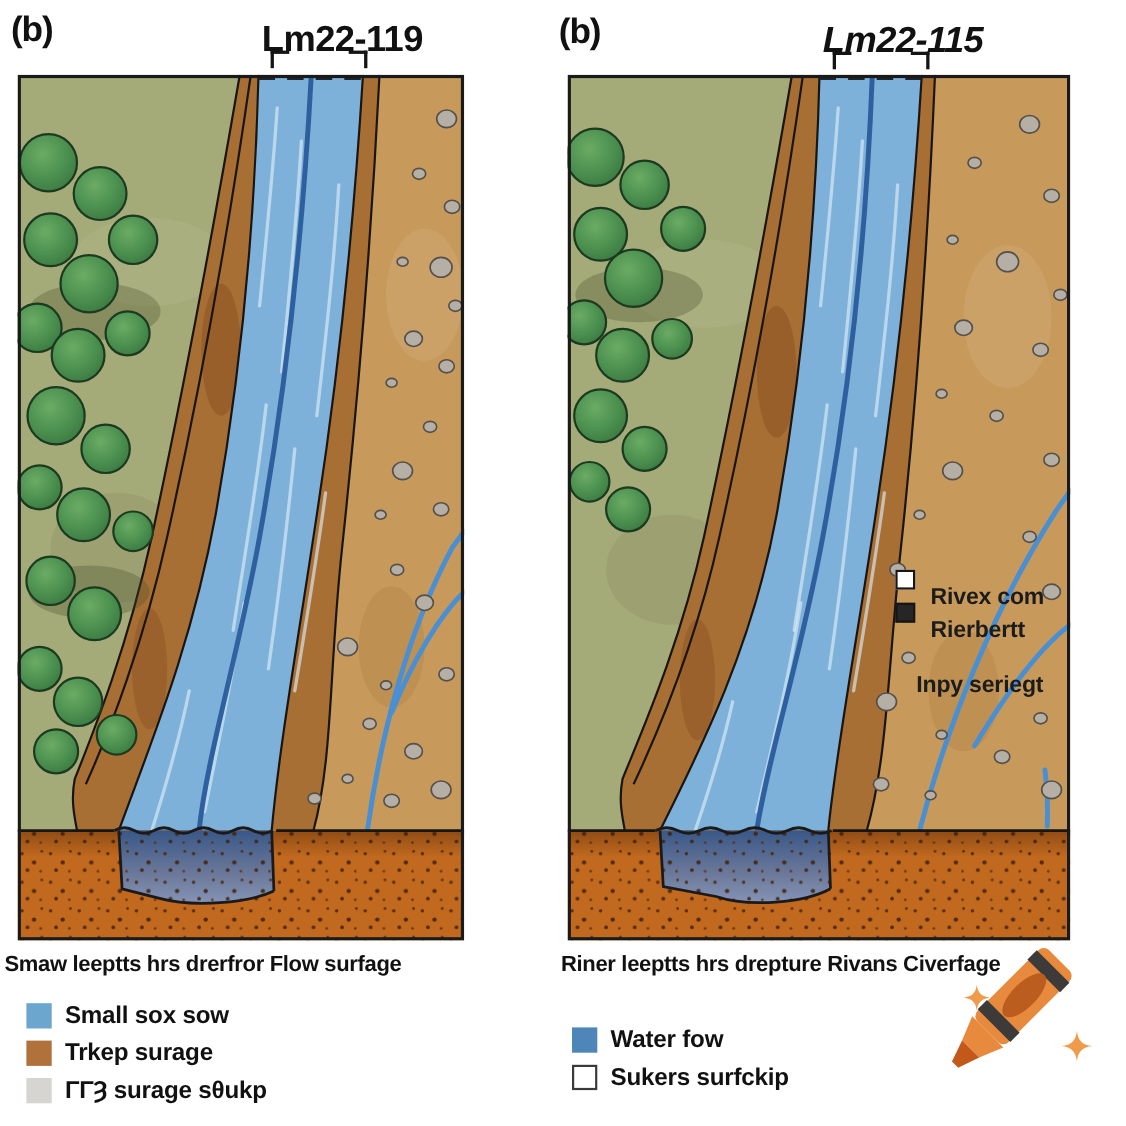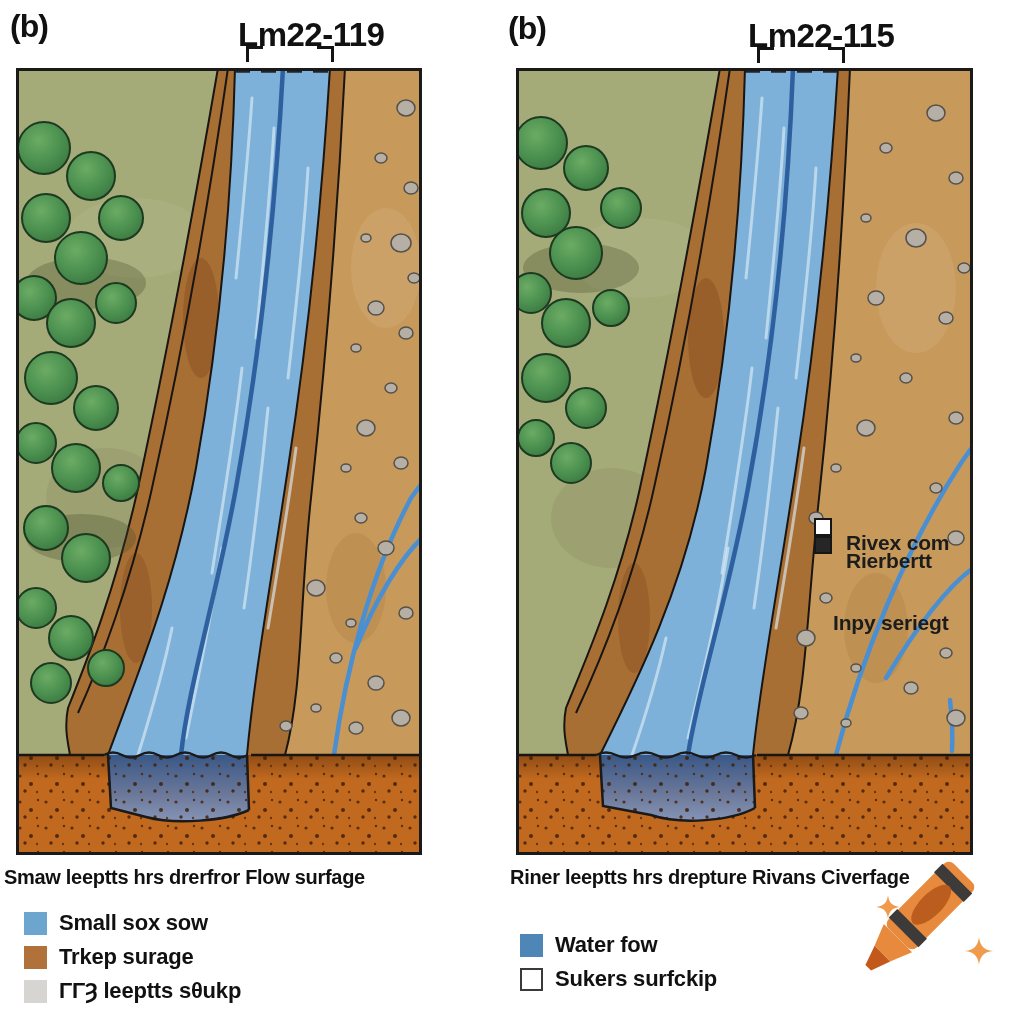--- a/index.html
+++ b/index.html
@@ -161,21 +161,21 @@
       <path d="M233,742 C210,753 160,757 130,749 L95,740 L92,687" stroke="#1a1a1a" stroke-width="2.5" fill="none"></path>
       <path d="M231,687 L233,742" stroke="#1a1a1a" stroke-width="2.5" fill="none"></path>
       <path d="M0,687 L88,687 M235,687 L406,687" stroke="#191512" stroke-width="2.5" fill="none"></path>
       <path d="M88,687 q9,-5 18,0 t18,0 t18,0 t18,0 t18,0 t18,0 t18,0 t18,0" stroke="#1a1a1a" stroke-width="2.5" fill="none"></path>
     </g>
 
     <rect x="1.5" y="1.5" width="403" height="784" fill="none" stroke="#1a1a1a" stroke-width="3"></rect>
   </svg>
 
   <div class="abs panel-label" style="left:508px;top:10px;">(b)</div>
-  <div class="abs sample-id" style="left:748px;top:17px;">Lm22-115</div>
+  <div class="abs sample-id" style="left:748px;top:17px;font-style:italic;">Lm22-115</div>
   <div class="abs tick tick-l" style="left:757px;top:47px;"></div>
   <div class="abs tick tick-r" style="left:828px;top:47px;"></div>
 
   <svg class="abs" style="left:516px;top:68px;" width="457" height="787" viewBox="0 0 457 787">
     <g>
       <path d="M0,0 L204,0 C180,140 152,290 124,420 C102,520 66,600 50,640 C46,660 50,675 52,687 L0,687 Z" fill="#a5aa79"></path>
       <ellipse cx="125" cy="190" rx="70" ry="40" fill="rgba(255,255,255,0.06)"></ellipse>
       <ellipse cx="95" cy="450" rx="60" ry="50" fill="rgba(60,70,30,0.08)"></ellipse>
     </g>
     <g>
@@ -269,41 +269,41 @@
       <path d="M80,687 q10,-5 20,0 t20,0 t20,0 t20,0 t20,0 t20,0 t20,0 t20,0" stroke="#1a1a1a" stroke-width="2.5" fill="none"></path>
     </g>
 
     <rect x="1.5" y="1.5" width="454" height="784" fill="none" stroke="#1a1a1a" stroke-width="3"></rect>
   </svg>
 
   <div class="abs inner-row" style="left:814px;top:514px;">
     <span class="inner-sw" style="background-color: rgb(255, 255, 255);"></span>
     <span class="inner-text">Rivex com</span>
   </div>
-  <div class="abs inner-row" style="left:814px;top:532px;">
+  <div class="abs inner-row" style="left:814px;top:544px;">
     <span class="inner-sw" style="background-color: rgb(38, 38, 38);"></span>
     <span class="inner-text">Rierbertt</span>
   </div>
   <div class="abs inner-text" style="left:833px;top:580px;">Inpy seriegt</div>
 
   <div class="abs caption" style="left:4px;top:866px;">Smaw leeptts hrs drerfror Flow surfage</div>
   <div class="abs caption" style="left:510px;top:866px;">Riner leeptts hrs drepture Rivans Civerfage</div>
 
   <div class="abs legend-col" style="left:24px;top:908px;">
     <div class="legend-row">
       <span class="sw" style="background-color: rgb(108, 166, 207);"></span>
       <span class="legend-text">Small sox sow</span>
     </div>
     <div class="legend-row">
       <span class="sw" style="background-color: rgb(177, 113, 58);"></span>
       <span class="legend-text">Trkep surage</span>
     </div>
     <div class="legend-row">
       <span class="sw" style="background-color: rgb(214, 213, 209);"></span>
-      <span class="legend-text">ΓΓȜ leeptts sθukp</span>
+      <span class="legend-text">ΓΓȜ surage sθukp</span>
     </div>
   </div>
 
   <div class="abs legend-col" style="left:520px;top:930px;">
     <div class="legend-row">
       <span class="sw" style="background-color: rgb(79, 134, 184);"></span>
       <span class="legend-text">Water fow</span>
     </div>
     <div class="legend-row">
       <span class="sw outlined" style="background-color: rgb(255, 255, 255);"></span>

